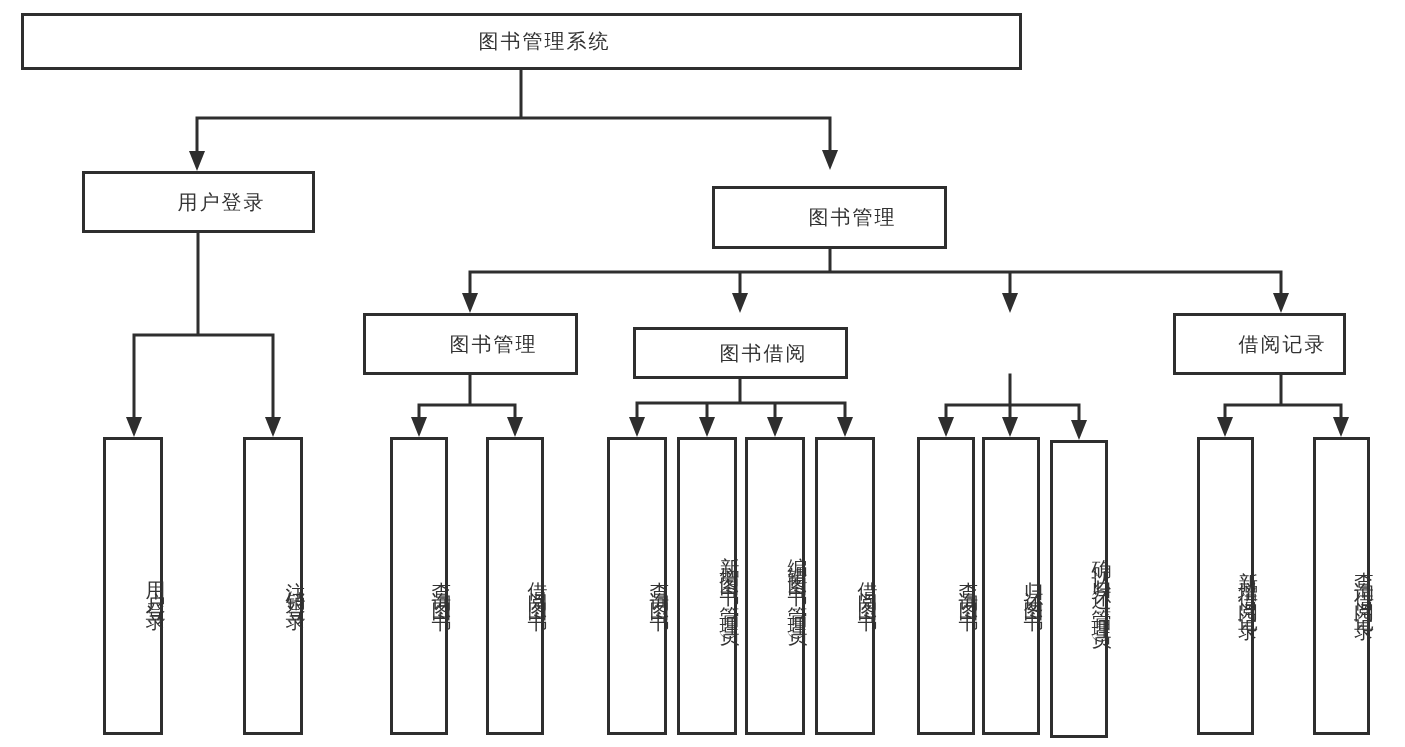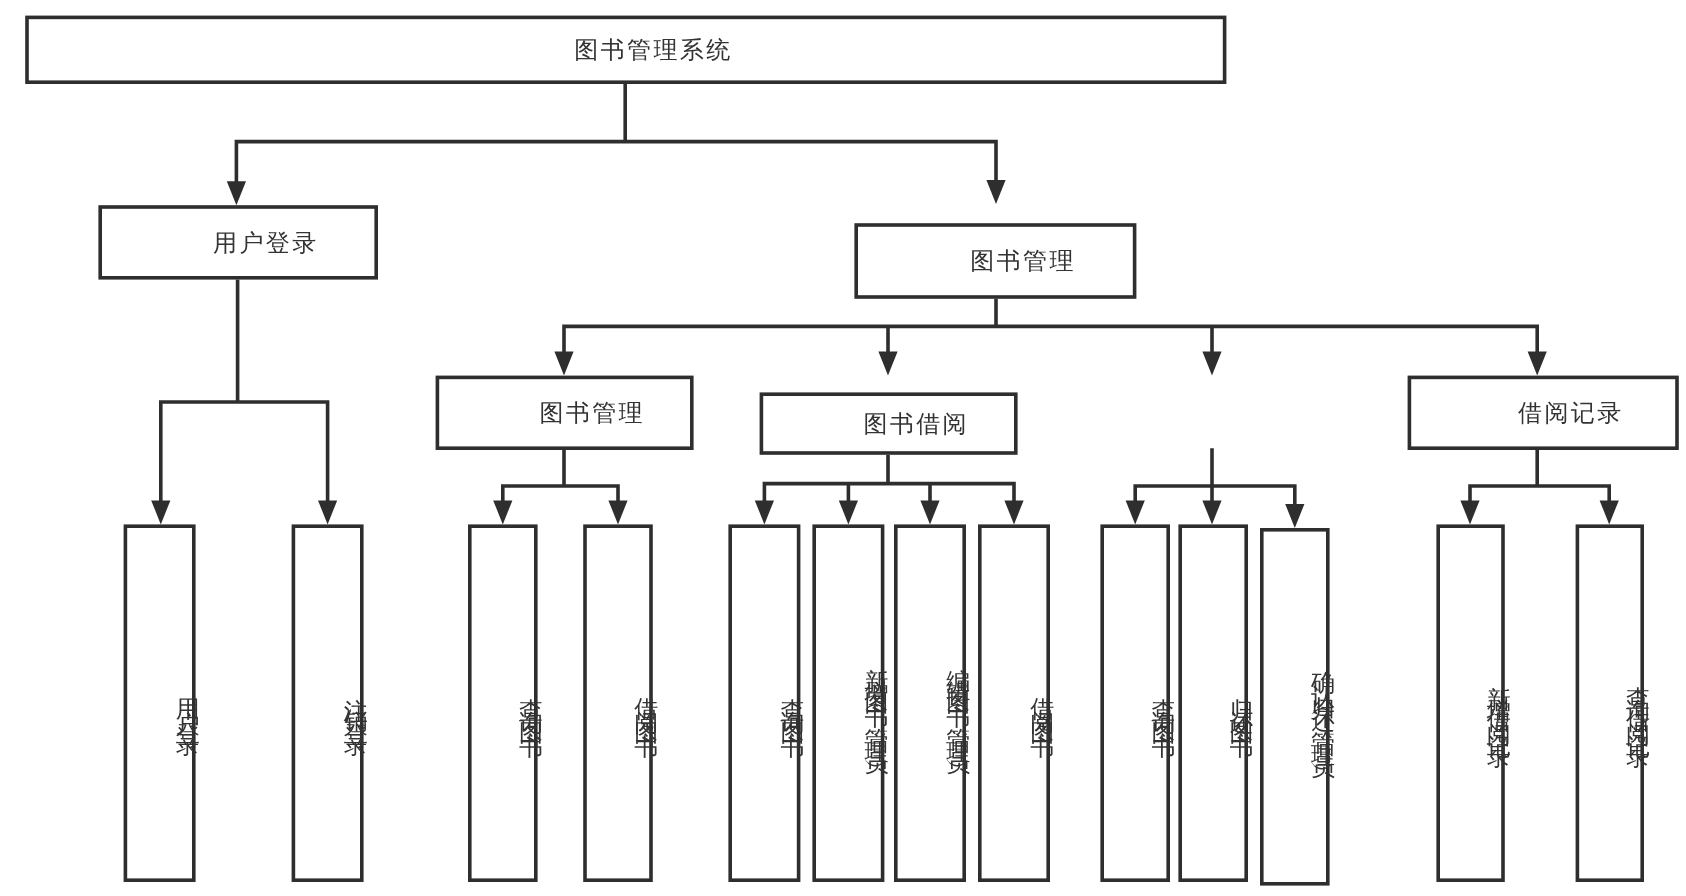--- a/index.html
+++ b/index.html
@@ -70,21 +70,21 @@
   <div class="node" style="left:712px; top:186px; width:235px; height:63px">
     <span class="lbl">图书管理</span>
   </div>
 
   <div class="node" style="left:363px; top:313px; width:215px; height:62px">
     <span class="lbl">图书管理</span>
   </div>
   <div class="node" style="left:633px; top:327px; width:215px; height:52px">
     <span class="lbl">图书借阅</span>
   </div>
-  <div class="node" style="left:1173px; top:313px; width:226px; height:62px">
+  <div class="node" style="left:1173px; top:313px; width:173px; height:62px">
     <span class="lbl">借阅记录</span>
   </div>
 
   <div class="node v" style="left:103px; top:437px; width:60px; height:298px">
     <span class="lbl">用户登录</span>
   </div>
   <div class="node v" style="left:243px; top:437px; width:60px; height:298px">
     <span class="lbl">注销登录</span>
   </div>
 

